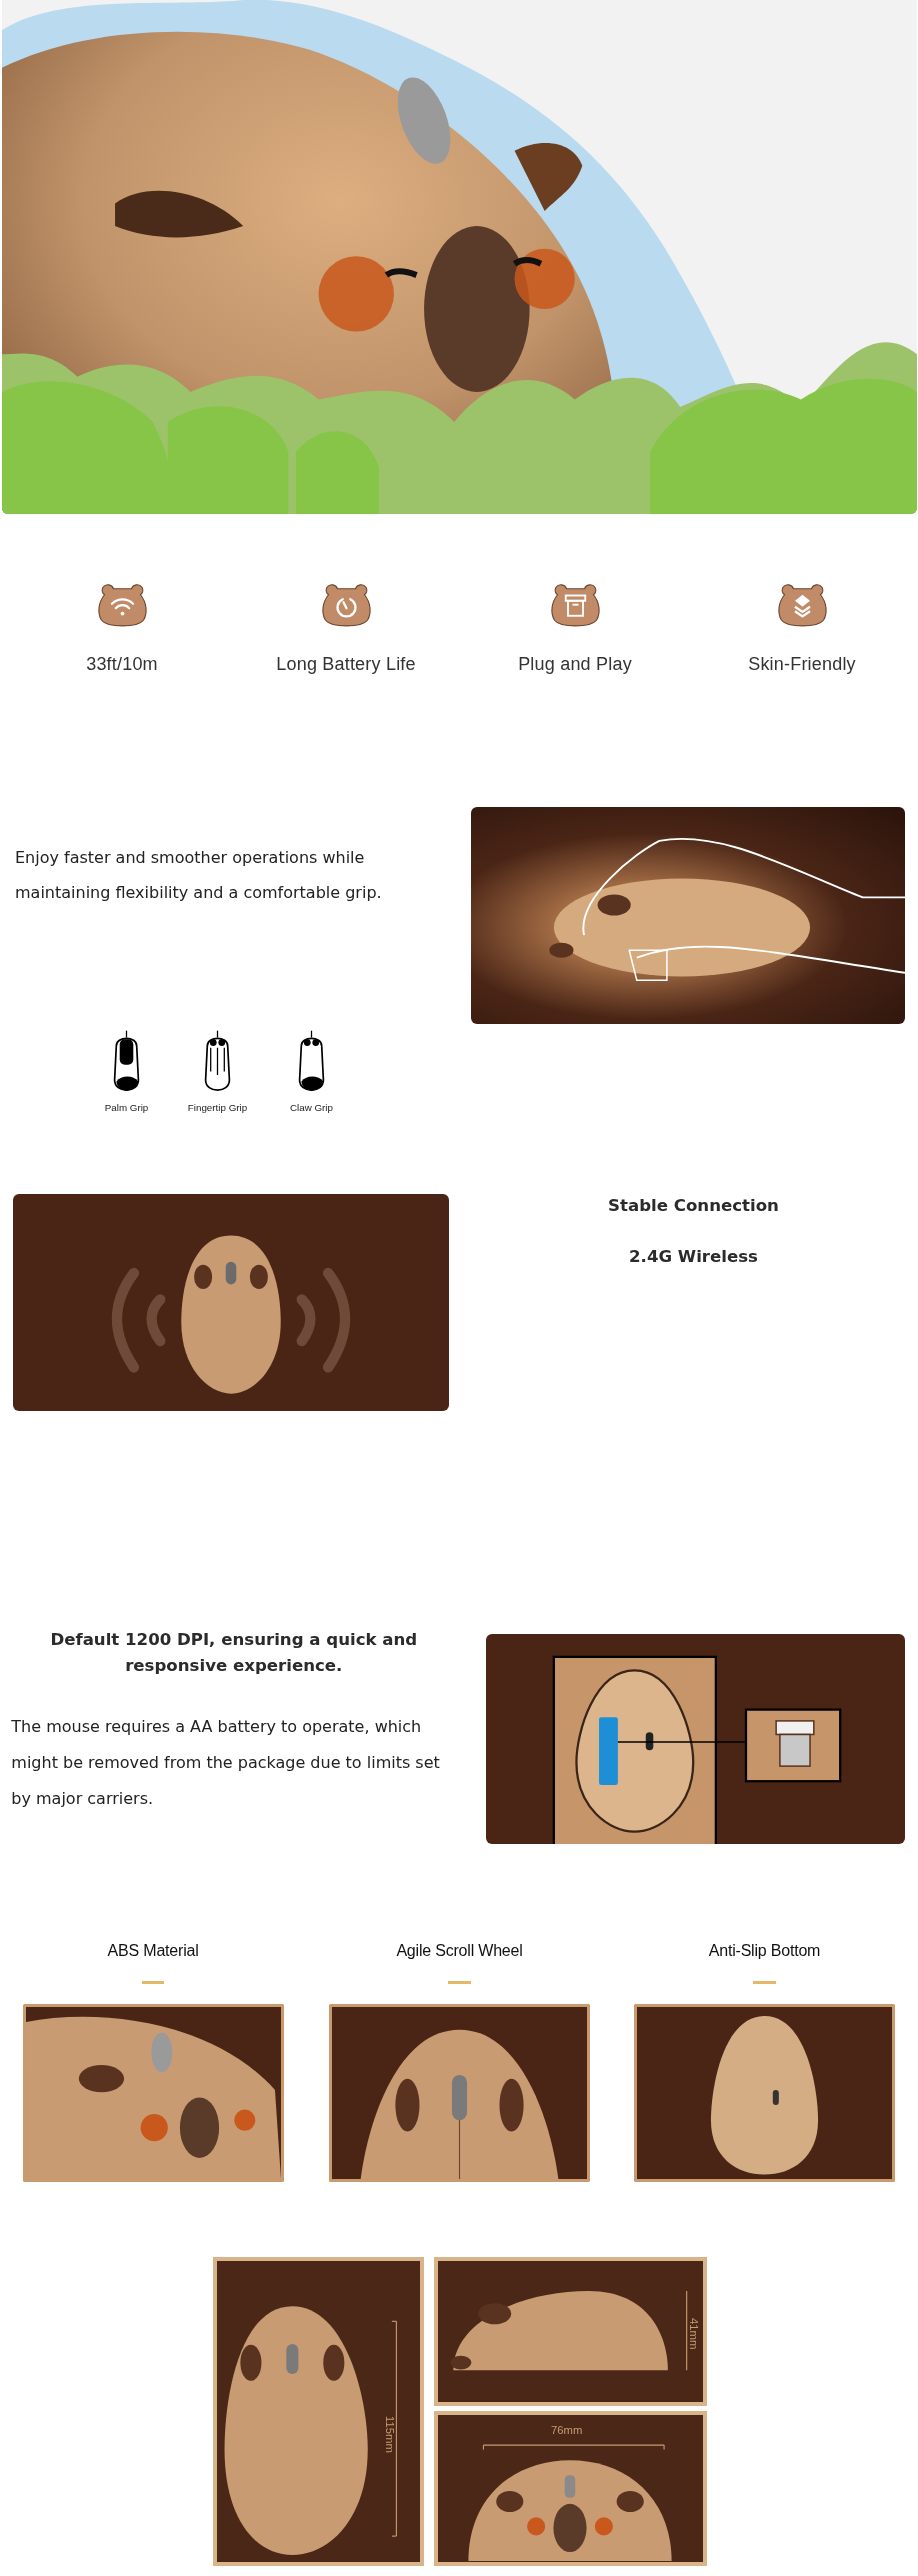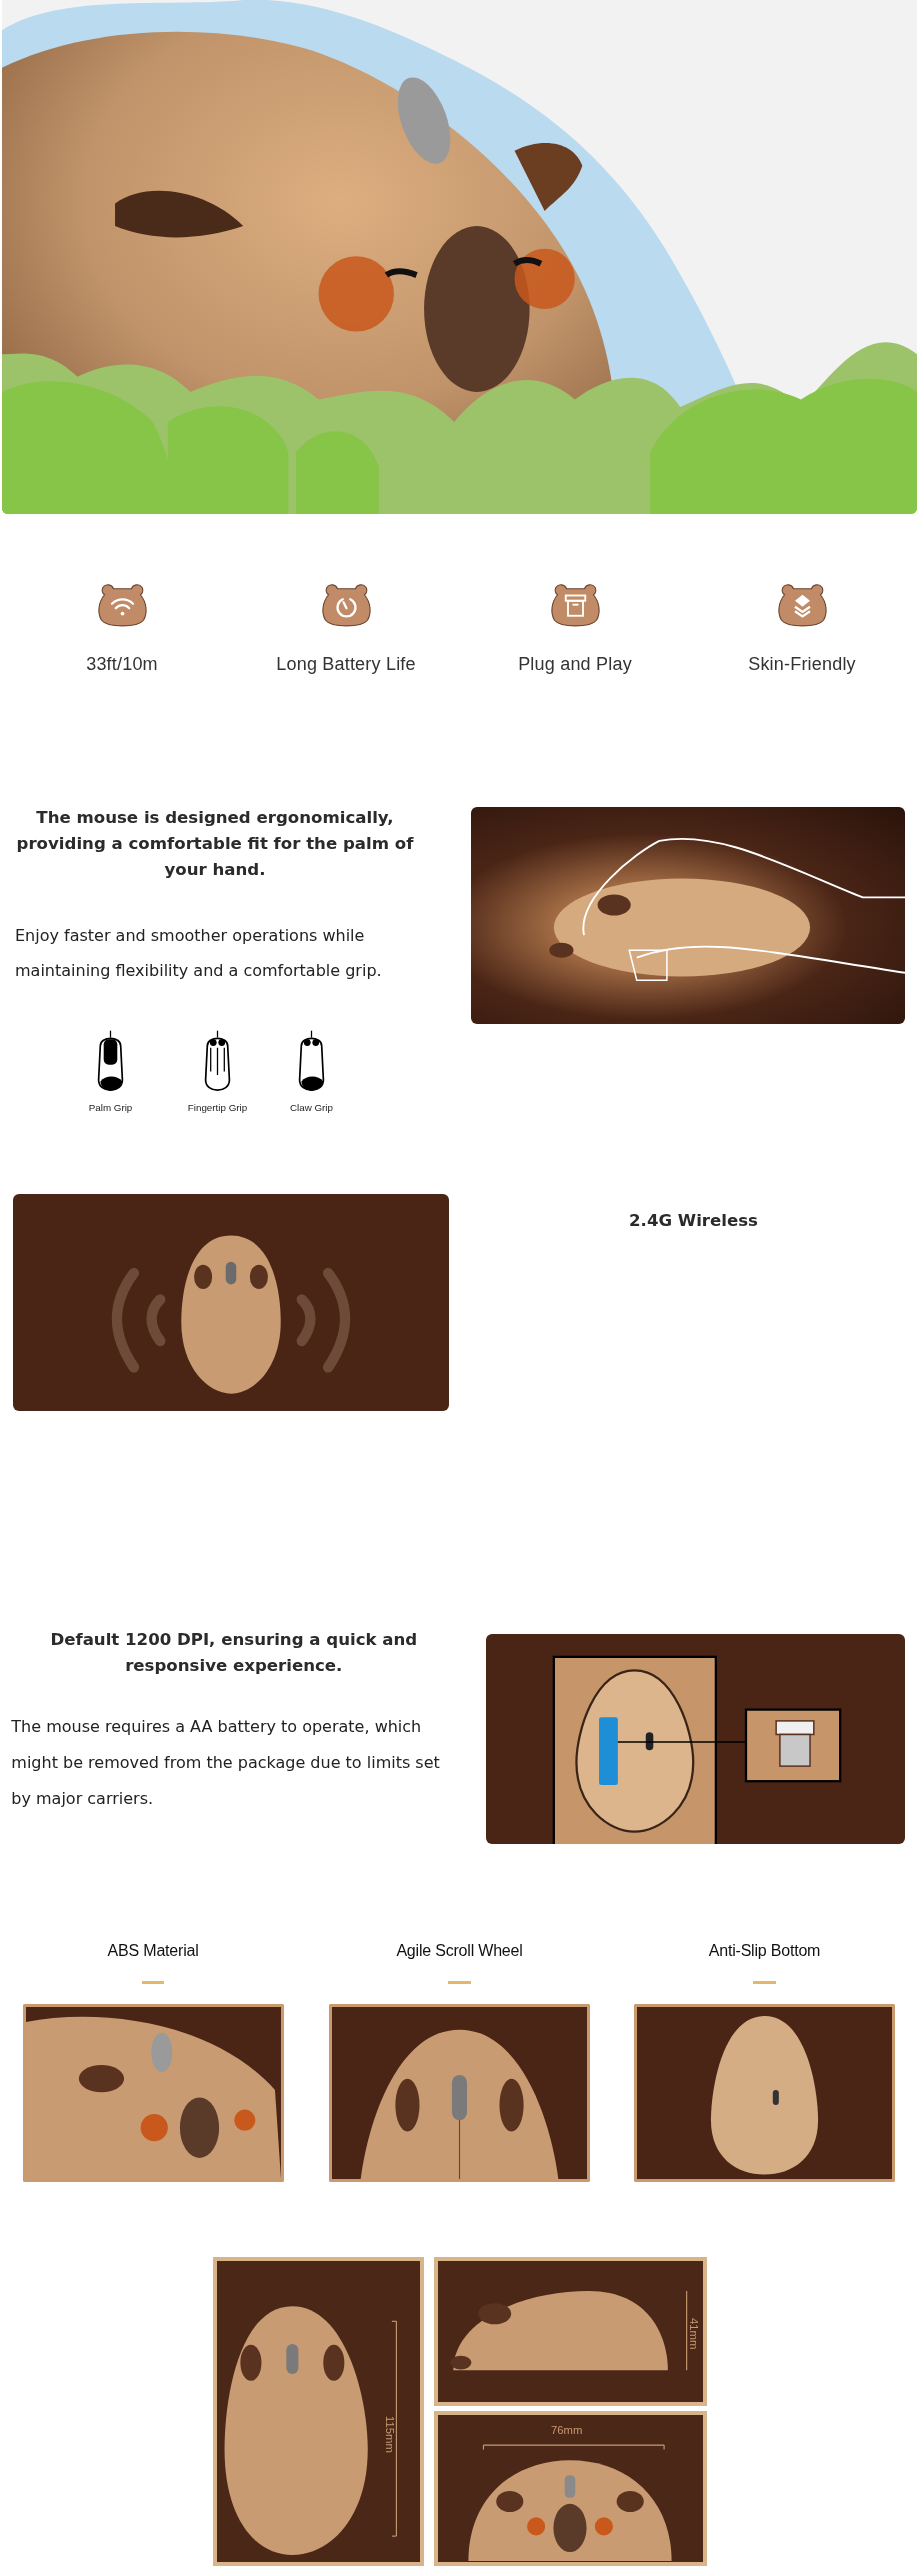--- a/index.html
+++ b/index.html
@@ -97,25 +97,24 @@
   <svg class="badge" viewBox="0 0 76 62">
     <path d="M12,8 a8,8 0 0 1 14,2 h24 a8,8 0 0 1 14,-2 a8,8 0 0 1 -2,10 c8,10 10,24 4,34 c-8,10 -48,10 -56,0 c-6,-10 -4,-24 4,-34 a8,8 0 0 1 -2,-10 Z" fill="#c08b66" stroke="#6b4530" stroke-width="1.5"></path>
     <path d="M38,18 l10,8 l-10,8 l-10,-8 Z" fill="#fff"></path>
     <path d="M28,34 l10,7 l10,-7" stroke="#fff" stroke-width="3" fill="none"></path>
     <path d="M28,40 l10,7 l10,-7" stroke="#fff" stroke-width="3" fill="none"></path>
   </svg>
   <div class="lbl">Skin-Friendly</div>
 </div>
 
 <div class="abs" style="left:15px; top:805px; width:400px;">
-  <div class="h-bold" style="font-size:16.6px; line-height:26px;">The mouse is designed ergonomically, providing a comfortable fit for the palm of your hand.</div>
   <div class="p-light" style="font-size:16px; line-height:35px; margin-top:35px; font-weight:normal; color:#222;">Enjoy faster and smoother operations while maintaining flexibility and a comfortable grip.</div>
 </div>
 
-<div class="abs grip" style="left:69px">
+<div class="abs grip" style="left:85px">
   <svg class="g-icon" viewBox="0 0 40 80">
     <line x1="20" y1="2" x2="20" y2="10" stroke="#000" stroke-width="1.5"></line>
     <path d="M8,20 C8,8 32,8 32,20 L34,60 C34,76 6,76 6,60 Z" fill="#fff" stroke="#000" stroke-width="2"></path>
     <rect x="12" y="12" width="16" height="30" rx="6" fill="#000"></rect>
     <path d="M8,62 C14,54 28,54 34,62 C30,76 10,76 8,62 Z" fill="#000"></path>
   </svg>
   <div class="g-lbl">Palm Grip</div>
 </div>
 <div class="abs grip" style="left:176px">
   <svg class="g-icon" viewBox="0 0 40 80">
@@ -156,20 +155,21 @@
     <path d="M418,105 C448,145 448,185 418,230" stroke="#6e4a39" stroke-width="14" fill="none" stroke-linecap="round"></path>
     <path d="M383,140 C398,155 398,175 383,195" stroke="#6e4a39" stroke-width="14" fill="none" stroke-linecap="round"></path>
     <path d="M289,55 C340,55 355,120 355,170 C355,230 320,265 289,265 C258,265 223,230 223,170 C223,120 238,55 289,55 Z" fill="#c99b72"></path>
     <rect x="282" y="90" width="14" height="30" rx="7" fill="#6b6b6b"></rect>
     <ellipse cx="252" cy="110" rx="12" ry="16" fill="#5a3220"></ellipse>
     <ellipse cx="326" cy="110" rx="12" ry="16" fill="#5a3220"></ellipse>
   </svg>
 </div>
 
 <div class="abs" style="left:490px; top:1188px; width:407px;">
+  <div class="h-bold" style="font-size:16.6px; line-height:36px;">Stable Connection</div>
   <div class="h-bold" style="font-size:16.6px; line-height:36px; margin-top:15px;">2.4G Wireless</div>
 </div>
 
 <div class="abs" style="left:11.3px; top:1627px; width:445px;">
   <div class="h-bold" style="font-size:16.6px; line-height:26px; padding:0 22.6px;">Default 1200 DPI, ensuring a quick and responsive experience.</div>
   <div class="p-light" style="font-size:16px; line-height:36px; margin-top:30px; font-weight:normal;">The mouse requires a AA battery to operate, which might be removed from the package due to limits set by major carriers.</div>
 </div>
 
 <div class="abs card" style="left:486px; top:1634px; width:419px; height:210px; background:#4a2516;">
   <svg width="419" height="210" viewBox="0 0 556 278">

